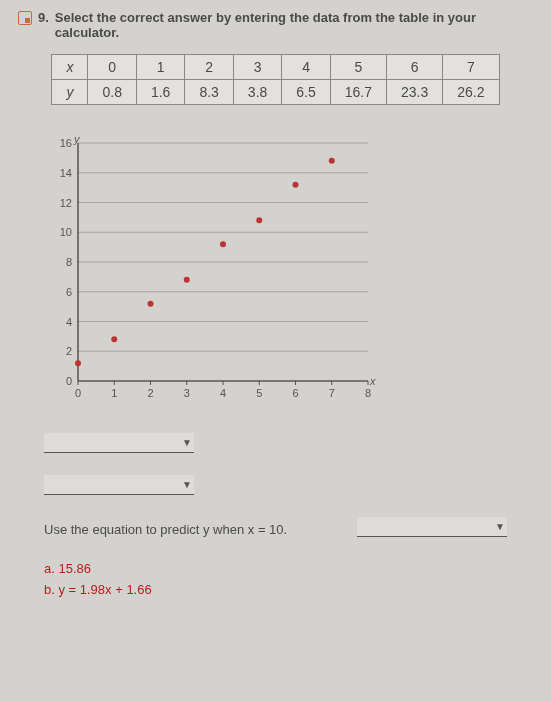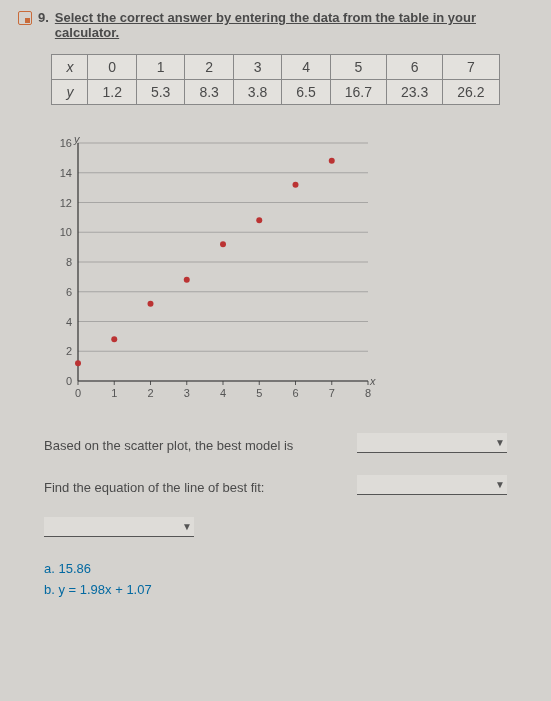--- a/index.html
+++ b/index.html
@@ -11,30 +11,30 @@
     font-size: 13px;
     color: #4a4a4a;
     padding: 10px 18px;
     position: relative;
     overflow: hidden;
   }
   .q-row { display: flex; align-items: flex-start; gap: 6px; margin-bottom: 14px; }
   .flag-icon { width: 14px; height: 14px; border: 1.5px solid #c96b3a; border-radius: 2px; position: relative; flex: none; margin-top: 1px; }
   .flag-icon::after { content: ""; position: absolute; right: 1px; bottom: 1px; width: 5px; height: 5px; background: #c96b3a; }
   .q-num { font-weight: bold; }
-  .q-text { font-weight: bold; text-decoration: underline; }
+  .q-text { font-weight: bold; }
   table.data { border-collapse: collapse; margin: 0 auto 28px auto; }
   table.data td { border: 1px solid #888; padding: 4px 14px; text-align: center; font-size: 14px; background: #e3e1dd; }
   table.data td.hdr { font-style: italic; }
   .plot-wrap { margin-left: 30px; margin-bottom: 30px; }
   svg.plot { display: block; }
   .prompt-row { display: flex; align-items: flex-end; justify-content: space-between; margin: 0 26px 22px 26px; }
   .prompt-row .blank { flex: none; width: 150px; border-bottom: 1.5px solid #555; height: 20px; background: #dedcd8; position: relative; }
   .prompt-row .blank .chev { position: absolute; right: 2px; top: 4px; font-size: 10px; color: #555; }
-  .ans { margin-left: 26px; margin-top: 10px; line-height: 1.6; color: #0369a1; }
+  .ans { margin-left: 26px; margin-top: 10px; line-height: 1.6; color: #b91c1c; }
 </style>
 </head>
 <body>
 
 <div class="q-row">
   <span class="flag-icon"></span>
   <span class="q-num">9.</span>
   <span class="q-text">Select the correct answer by entering the data from the table in your calculator.</span>
 </div>
 
@@ -46,22 +46,22 @@
     <td>1</td>
     <td>2</td>
     <td>3</td>
     <td>4</td>
     <td>5</td>
     <td>6</td>
     <td>7</td>
   </tr>
   <tr>
     <td class="hdr">y</td>
-    <td>1.2</td>
-    <td>5.3</td>
+    <td>0.8</td>
+    <td>1.6</td>
     <td>8.3</td>
     <td>3.8</td>
     <td>6.5</td>
     <td>16.7</td>
     <td>23.3</td>
     <td>26.2</td>
   </tr>
 </tbody>
   </table>
 
@@ -112,33 +112,34 @@
       <circle cx="102.5" cy="170.64999999999998" r="3" fill="#b33"></circle>
       <circle cx="138.75" cy="146.85000000000002" r="3" fill="#b33"></circle>
       <circle cx="175" cy="111.15" r="3" fill="#b33"></circle>
       <circle cx="211.25" cy="87.35" r="3" fill="#b33"></circle>
       <circle cx="247.5" cy="51.650000000000006" r="3" fill="#b33"></circle>
       <circle cx="283.75" cy="27.849999999999994" r="3" fill="#b33"></circle>
     </svg>
 </div>
 
 <div class="prompt-row">
-  <span>Based on the scatter plot, the best model is</span>
-  <span class="blank">
-      <span class="chev">▼</span>
-    </span>
-</div>
-<div class="prompt-row">
-  <span>Find the equation of the line of best fit:</span>
   <span class="blank">
       <span class="chev">▼</span>
     </span>
 </div>
 <div class="prompt-row">
   <span class="blank">
       <span class="chev">▼</span>
     </span>
 </div>
+<div class="prompt-row">
+  <span>
+    <span>Use the equation to predict y when x = </span><span>10</span><span>.</span>
+  </span>
+  <span class="blank">
+      <span class="chev">▼</span>
+    </span>
+</div>
 
 <div class="ans">
   <div>a. 15.86</div>
-  <div>b. y = 1.98x + 1.07</div>
+  <div>b. y = 1.98x + 1.66</div>
 </div>
 
 </body></html>

